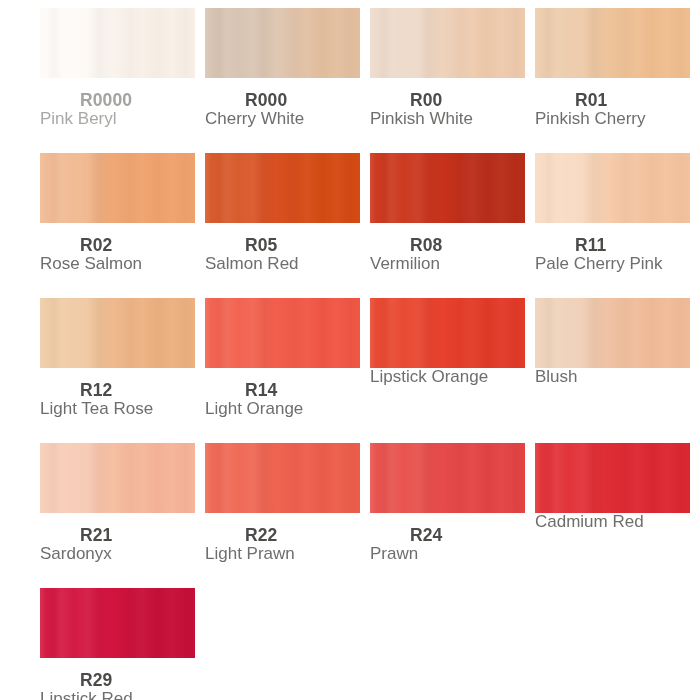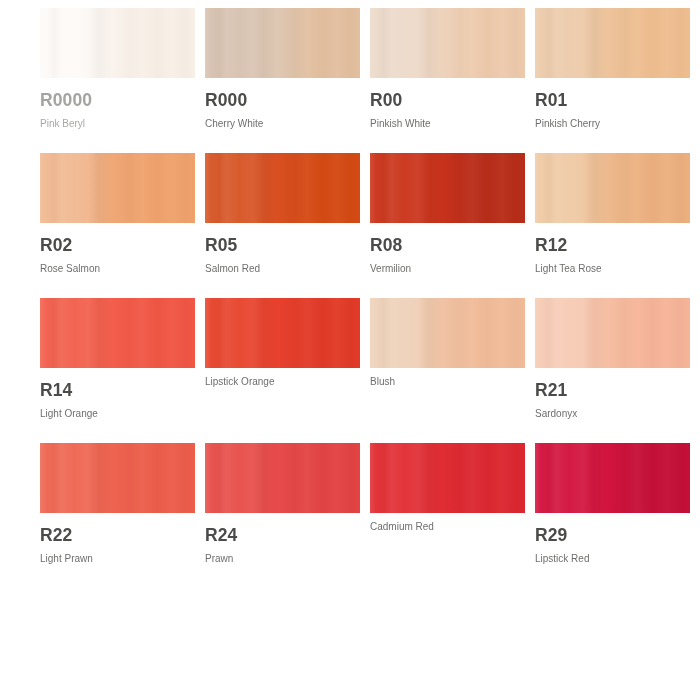--- a/index.html
+++ b/index.html
@@ -63,30 +63,30 @@
   }
 
   .swatch-code {
     font-size: 17.5px;
     font-weight: bold;
     color: #4b4b49;
     letter-spacing: 0.1px;
     margin-top: 14px;
     line-height: 1;
     white-space: nowrap;
+    margin-left: 40px;
   }
   .swatch-code.is-pale {
     color: #a3a3a0;
   }
 
   .swatch-name {
-    font-size: 10px;
+    font-size: 17px;
     font-weight: normal;
     color: #6e6e6c;
-    margin-top: 9px;
     line-height: 1;
     white-space: nowrap;
   }
   .swatch-name.is-pale {
     color: #a8a8a5;
   }
 </style>
 </head>
 <body>
 
@@ -134,20 +134,27 @@
       <div class="swatch-name">Salmon Red</div>
     </div>
     <div class="swatch-cell">
       <div class="swatch-chip" style="background: linear-gradient(90deg, rgb(204, 58, 33) 0%, rgb(204, 58, 33) 24%, rgb(200, 50, 28) 46%, rgb(184, 45, 25) 70%, rgb(184, 45, 25) 100%);">
         <div class="streaks"></div>
       </div>
       <div class="swatch-code">R08</div>
       <div class="swatch-name">Vermilion</div>
     </div>
     <div class="swatch-cell">
+      <div class="swatch-chip" style="background: linear-gradient(90deg, rgb(248, 220, 197) 0%, rgb(248, 220, 197) 24%, rgb(246, 205, 174) 46%, rgb(244, 194, 157) 70%, rgb(244, 194, 157) 100%);">
+        <div class="streaks"></div>
+      </div>
+      <div class="swatch-code">R11</div>
+      <div class="swatch-name">Pale Cherry Pink</div>
+    </div>
+    <div class="swatch-cell">
       <div class="swatch-chip" style="background: linear-gradient(90deg, rgb(240, 204, 168) 0%, rgb(240, 204, 168) 24%, rgb(238, 186, 142) 46%, rgb(237, 176, 127) 70%, rgb(237, 176, 127) 100%);">
         <div class="streaks"></div>
       </div>
       <div class="swatch-code">R12</div>
       <div class="swatch-name">Light Tea Rose</div>
     </div>
     <div class="swatch-cell">
       <div class="swatch-chip" style="background: linear-gradient(90deg, rgb(242, 100, 81) 0%, rgb(242, 100, 81) 24%, rgb(243, 95, 76) 46%, rgb(241, 86, 68) 70%, rgb(241, 86, 68) 100%);">
         <div class="streaks"></div>
       </div>

